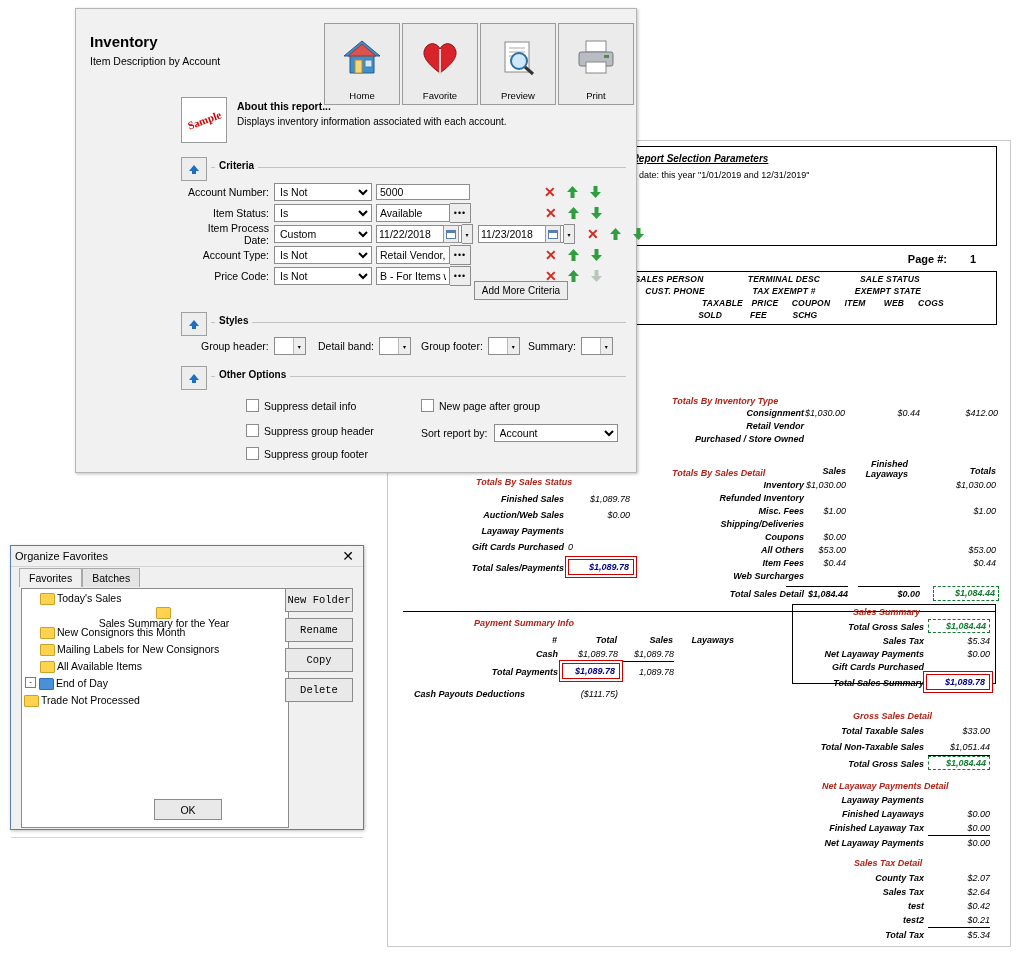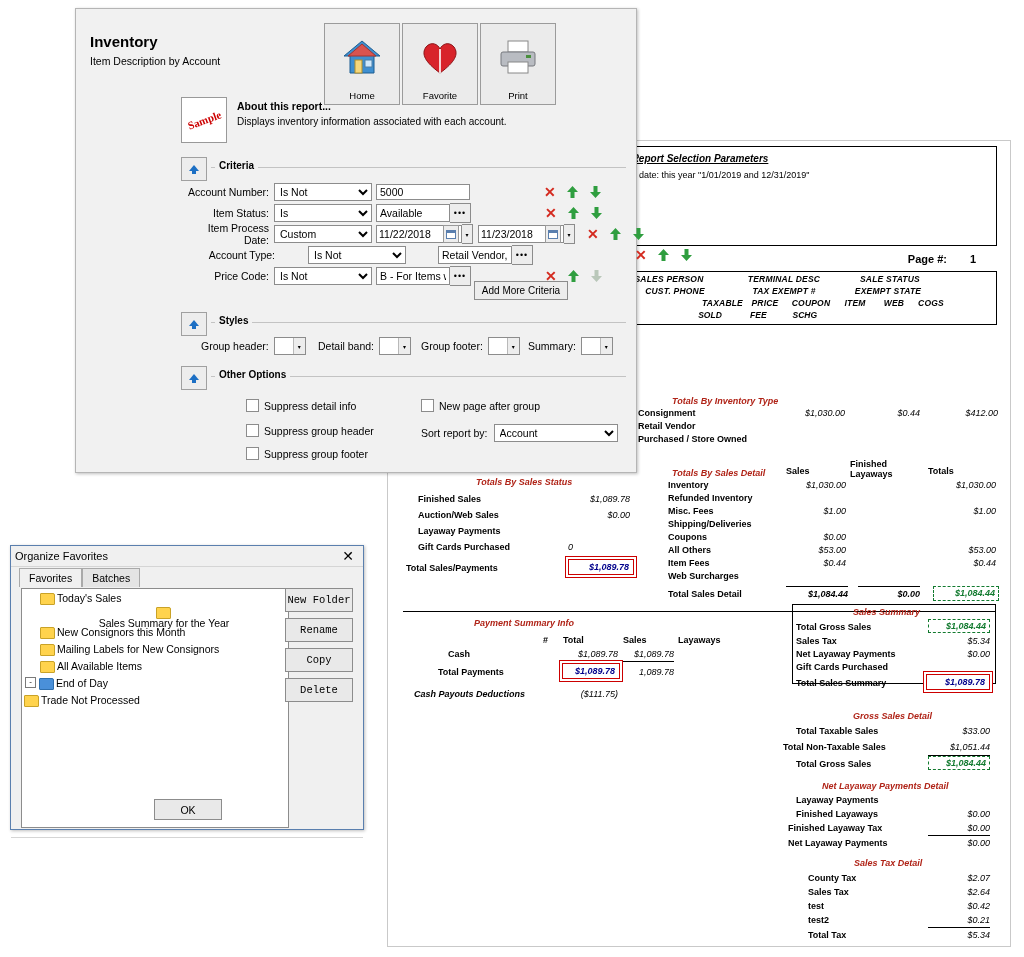--- a/index.html
+++ b/index.html
@@ -33,21 +33,21 @@
   .hdr-l1{position:absolute;left:222px;top:133px;}
   .hdr-l2{position:absolute;left:232px;top:145px;}
   .hdr-l3{position:absolute;left:195px;top:157px;}
   .hdr-l4{position:absolute;left:300px;top:169px;font-style:italic;font-weight:bold;font-size:8.5px;}
   .hdr-l1 span,.hdr-l2 span,.hdr-l3 span,.hdr-l4 span{display:inline-block;text-align:center;}
 
   .sectitle{
     position:absolute;font-style:italic;font-weight:bold;font-size:9px;color:#b02418;
   }
   .rowlbl{
-    position:absolute;font-weight:bold;font-size:9px;
+    position:absolute;font-style:italic;font-weight:bold;font-size:9px;text-align:right;
   }
   .val{position:absolute;font-size:9px;text-align:right;font-style:italic;}
   .valb{position:absolute;font-size:9px;text-align:right;font-weight:bold;font-style:italic;}
   .rule{position:absolute;border-top:1px solid #000;}
   .dashbox{
     position:absolute;border:1px dashed #127a2f;font-size:9px;font-weight:bold;
     color:#127a2f;text-align:right;padding:1px 3px;box-sizing:border-box;font-style:italic;
   }
   .redbox{
     position:absolute;border:1px solid #cc0000;background:#fff;font-size:9px;
@@ -357,20 +357,33 @@
       <span class="lbl">Home</span>
     </div>
     <div class="tbbtn">
       <span class="gfx">
         <svg width="42" height="38" viewBox="0 0 42 38">
           <path d="M21 35 C6 24 2 16 7 9 C12 3 19 6 21 11 C23 6 30 3 35 9 C40 16 36 24 21 35 Z" fill="#d8232a" stroke="#8c1216"></path>
           <path d="M21 11 L21 35" stroke="#fff" stroke-width="1.6"></path>
         </svg>
       </span>
       <span class="lbl">Favorite</span>
+    </div>
+    <div class="tbbtn">
+      <span class="gfx">
+        <svg width="42" height="38" viewBox="0 0 42 38">
+          <rect x="8" y="4" width="24" height="30" fill="#fff" stroke="#888"></rect>
+          <line x1="12" y1="10" x2="28" y2="10" stroke="#aaa"></line>
+          <line x1="12" y1="14" x2="28" y2="14" stroke="#aaa"></line>
+          <line x1="12" y1="18" x2="24" y2="18" stroke="#aaa"></line>
+          <circle cx="22" cy="23" r="8" fill="#cfe8fb" stroke="#2f6f9f" stroke-width="2"></circle>
+          <line x1="28" y1="29" x2="36" y2="36" stroke="#333" stroke-width="3"></line>
+        </svg>
+      </span>
+      <span class="lbl">Preview</span>
     </div>
     <div class="tbbtn">
       <span class="gfx">
         <svg width="44" height="38" viewBox="0 0 44 38">
           <rect x="12" y="3" width="20" height="11" fill="#fff" stroke="#888"></rect>
           <rect x="5" y="14" width="34" height="14" rx="2" fill="#b9bcc2" stroke="#76797e"></rect>
           <rect x="12" y="24" width="20" height="11" fill="#fff" stroke="#888"></rect>
           <rect x="30" y="17" width="5" height="3" fill="#4a8f3d"></rect>
         </svg>
       </span>
@@ -463,21 +476,21 @@
       <span class="xred">✕</span>
       <svg width="13" height="14" viewBox="0 0 13 14">
           <polygon points="6.5,1 12,7 8.5,7 8.5,13 4.5,13 4.5,7 1,7" fill="#2f9e3f"></polygon>
         </svg>
       <svg width="13" height="14" viewBox="0 0 13 14">
           <polygon points="6.5,13 12,7 8.5,7 8.5,1 4.5,1 4.5,7 1,7" fill="#2f9e3f"></polygon>
         </svg>
     </div>
   </div>
 
-  <div class="crow" style="left:111px;top:237px;gap:28px;">
+  <div class="crow" style="left:105px;top:237px;">
     <div class="clabel">Account Type:</div>
     <select class="sel"><option>Is Not</option></select>
     <div class="withbtn" style="margin-left:4px;">
       <input class="txtin" style="width: 74px; height: 18px;" value="Retail Vendor, Sto">
       <div class="ellbtn">•••</div>
     </div>
     <div class="icons" style="margin-left:74px;">
       <span class="xred">✕</span>
       <svg width="13" height="14" viewBox="0 0 13 14">
           <polygon points="6.5,1 12,7 8.5,7 8.5,13 4.5,13 4.5,7 1,7" fill="#2f9e3f"></polygon>

